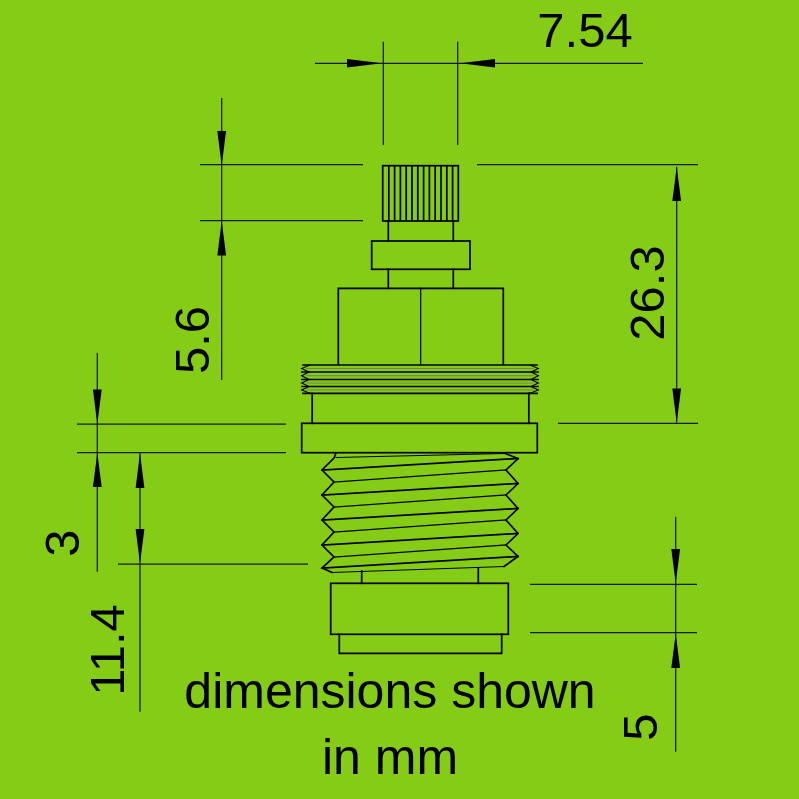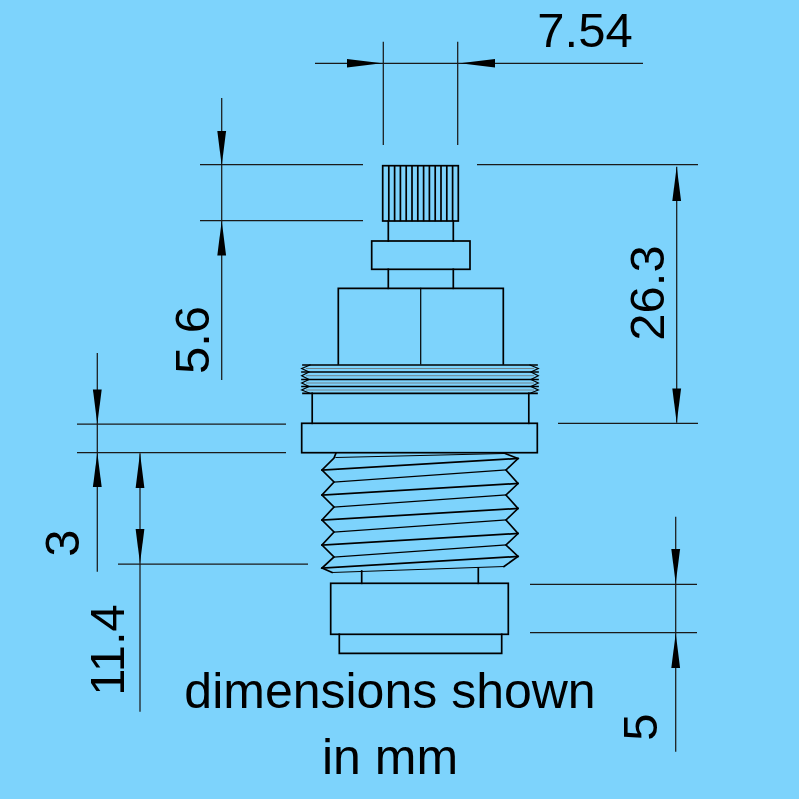--- a/index.html
+++ b/index.html
@@ -1,16 +1,16 @@
 <!DOCTYPE html>
 <html><head>
 <meta charset="utf-8">
 <style>
   html,body{margin:0;padding:0;background:#ffffff;}
-  .stage{width:799px;height:799px;background:#7dd3fc;position:relative;overflow:hidden;
+  .stage{width:799px;height:799px;background:#84cc16;position:relative;overflow:hidden;
          font-family:"Liberation Sans", sans-serif;}
   svg{display:block;}
   text{fill:#000000;font-family:"Liberation Sans", sans-serif;}
   .dimtxt{font-size:49px;}
   .captxt{font-size:50px;}
   .part{stroke:#000000;fill:none;stroke-width:1.7;stroke-linecap:square;}
   .thin{stroke-width:1.2;}
   .tex{stroke:#6e6e6e;stroke-width:0.8;}
   .dim{stroke:#1a1a1a;fill:none;stroke-width:1.25;stroke-linecap:butt;}
   .arr{fill:#000000;stroke:none;}

